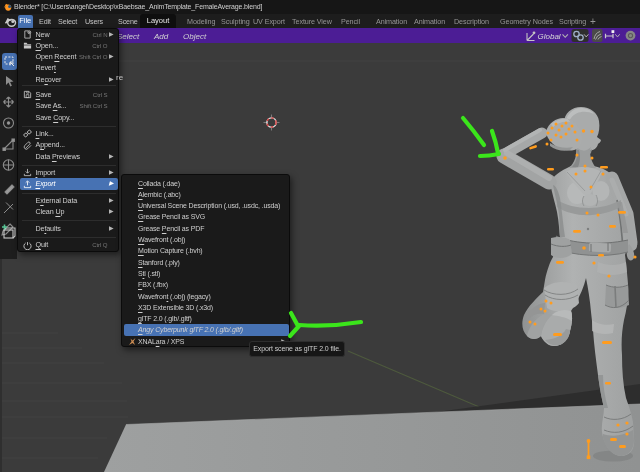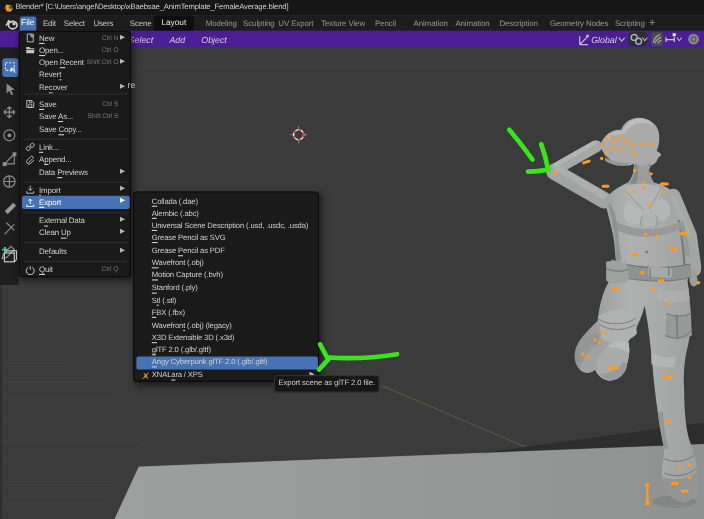--- a/index.html
+++ b/index.html
@@ -29,21 +29,21 @@
 .panel{position:absolute;background:#1a1a1a;border:1px solid #0b0b0b;border-radius:3px;
 box-shadow:2px 3px 6px rgba(0,0,0,.5);text-align:right;}
 #filemenu{left:17px;top:27.5px;width:102px;height:224px;}
 #submenu{left:121px;top:174px;width:169px;height:173px;}
 .mi{position:absolute;left:0;width:100%;height:11.2px;color:#cfcfcf;font-size:7.2px;letter-spacing:-0.15px;line-height:11.2px;white-space:nowrap;}
 .mi .lab{position:absolute;left:17.5px;top:0;}
 .mi .sc{position:absolute;right:10.5px;top:0;color:#757575;font-size:6.1px;letter-spacing:-0.1px;}
 .mi .arr{position:absolute;right:4.5px;top:0;color:#b5b5b5;font-size:6px;}
 .mi .ico{position:absolute;left:4.5px;top:1.2px;width:9px;height:9px;}
 .sep{position:absolute;left:4px;width:94px;height:1px;background:#2d2d2d;}
-.hl{background:#4772b3;border-radius:2px;color:#fff;}
+.hl{background:#4772b3;border-radius:2px;color:#fff;font-style:italic;}
 .smi{position:absolute;left:2px;width:165px;height:11.3px;color:#cfcfcf;font-size:7px;letter-spacing:-0.15px;line-height:11.3px;white-space:nowrap;}
 .smi .lab{position:absolute;left:14px;top:0;}
 u{text-decoration-thickness:1px;text-underline-offset:1.5px;}
 
 #tooltip{left:249px;top:341px;width:96px;height:16px;background:#161616;border:1px solid #2e2e2e;
 border-radius:3px;color:#cdcdcd;font-size:7px;letter-spacing:-0.1px;line-height:14px;text-align:center;z-index:40;white-space:nowrap;}
 #overlaytext{left:116px;top:72.5px;color:#c4c4c4;font-size:8px;z-index:15;}
 svg{position:absolute;left:0;top:0;}
 </style>
 </head>

